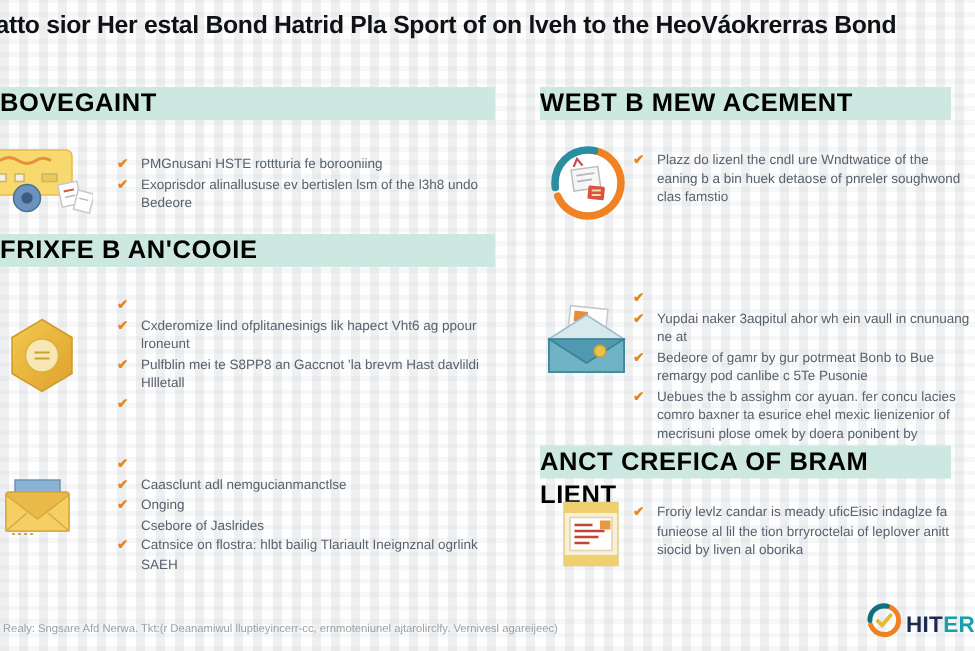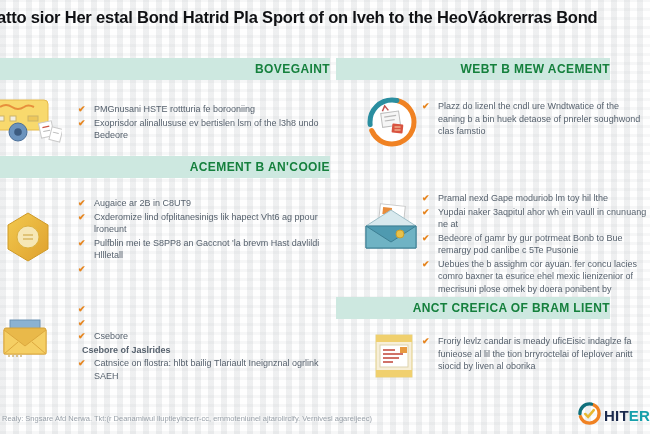--- a/index.html
+++ b/index.html
@@ -10,30 +10,30 @@
     background-image:
       repeating-linear-gradient(90deg, rgba(176,181,186,0.20) 0 6px, rgba(176,181,186,0) 6px 13px),
       repeating-linear-gradient(0deg, rgba(176,181,186,0.10) 0 3px, rgba(176,181,186,0) 3px 9px);
   }
   .title{
     position:absolute; left:-3px; top:8px; width:640px;
     font-size:16.5px; font-weight:bold; color:#101114; letter-spacing:-0.2px;
     white-space:nowrap;
   }
   .band{
-    position:absolute; height:22px; line-height:22px; text-align:right;
-    background:#cde8e0; color:#15803d; font-weight:bold; font-size:12px;
+    position:absolute; height:22px; line-height:22px; text-align:left;
+    background:#cde8e0; color:#000000; font-weight:bold; font-size:17px;
     letter-spacing:0.4px;
   }
   .band-l{left:0; width:330px;}
-  .band-r{left:336px; width:274px;}
+  .band-r{left:360px; width:274px;}
   .list{position:absolute; display:flex; flex-direction:column; gap:1px;}
   .item{display:flex; gap:5px; font-size:9px; line-height:12.5px; color:#57626e;}
   .check{flex:none; width:11px; color:#e6851f; font-weight:bold; font-size:9px;}
-  .item.cont{padding-left:4px;font-weight:bold;}
+  .item.cont{padding-left:16px;}
   .icon{position:absolute;}
   .footer-note{
     position:absolute; left:2px; top:414px; font-size:7.5px; color:#99a1a9;
     white-space:nowrap;
   }
   .logo{
     position:absolute; left:578px; top:402px; display:flex; align-items:center; gap:3px;
     white-space:nowrap;
   }
   .logo-text{font-size:15px; font-weight:bold; letter-spacing:0.2px;}
@@ -74,40 +74,39 @@
     <div class="item">
       <span class="check">✔</span>
       <span>PMGnusani HSTE rottturia fe borooniing</span>
     </div>
     <div class="item">
       <span class="check">✔</span>
       <span>Exoprisdor alinallususe ev bertislen lsm of the l3h8 undo Bedeore</span>
     </div>
   </div>
 
-  <div class="band band-l" style="top:156px">ACEMENT B AN'COOIE</div>
+  <div class="band band-l" style="top:156px">FRIXFE B AN'COOIE</div>
 
   <div class="icon" style="left:6px; top:212px;">
     <svg width="44" height="50" viewBox="0 0 44 50">
       <defs>
         <linearGradient id="gold" x1="0" y1="0" x2="1" y2="1">
           <stop offset="0" stop-color="#f2c94e"></stop>
             <stop offset="1" stop-color="#dfa12e"></stop>
         </linearGradient>
       </defs>
       <polygon points="22,1 42,13 42,37 22,49 2,37 2,13" fill="url(#gold)" stroke="#cf9a29"></polygon>
       <circle cx="22" cy="25" r="11" fill="#f6e7b5" stroke="#dcb13e"></circle>
       <path d="M17 23 h10 M17 27 h10" stroke="#c9a23c" stroke-width="1.2"></path>
     </svg>
   </div>
 
   <div class="list" style="left:78px; top:197px; width:248px;">
     <div class="item">
       <span class="check">✔</span>
-      <span>Augaice ar 2B in C8UT9</span>
     </div>
     <div class="item">
       <span class="check">✔</span>
       <span>Cxderomize lind ofplitanesinigs lik hapect Vht6 ag ppour lroneunt</span>
     </div>
     <div class="item">
       <span class="check">✔</span>
       <span>Pulfblin mei te S8PP8 an Gaccnot 'la brevm Hast davlildi Hllletall</span>
     </div>
     <div class="item">
@@ -124,24 +123,25 @@
       <path d="M6 40 h2 M10 40 h2 M14 40 h2 M18 40 h2" stroke="#b98f2e" stroke-width="1"></path>
     </svg>
   </div>
 
   <div class="list" style="left:78px; top:303px; width:252px;">
     <div class="item">
       <span class="check">✔</span>
     </div>
     <div class="item">
       <span class="check">✔</span>
-    </div>
-    <div class="item">
-      <span class="check">✔</span>
-      <span>Csebore</span>
+      <span>Caasclunt adl nemgucianmanctlse</span>
+    </div>
+    <div class="item">
+      <span class="check">✔</span>
+      <span>Onging</span>
     </div>
     <div class="item cont">
       <span>Csebore of Jaslrides</span>
     </div>
     <div class="item">
       <span class="check">✔</span>
       <span>Catnsice on flostra: hlbt bailig Tlariault Ineignznal ogrlink SAEH</span>
     </div>
   </div>
 
@@ -182,21 +182,20 @@
       <path d="M4 26 L29 10 L54 26 Z" fill="#d8e9ee" stroke="#9fbfc8"></path>
       <path d="M4 26 H54 V48 H4 Z" fill="#4f9ab0" stroke="#3d7f93"></path>
       <path d="M4 26 L29 42 L54 26 L54 48 H4 Z" fill="#6fb3c4" stroke="#3d7f93"></path>
       <circle cx="38" cy="34" r="4" fill="#e8c24a" stroke="#c79e30"></circle>
     </svg>
   </div>
 
   <div class="list" style="left:422px; top:192px; width:226px;">
     <div class="item">
       <span class="check">✔</span>
-      <span>Pramal nexd Gape moduriob lm toy hil lthe</span>
     </div>
     <div class="item">
       <span class="check">✔</span>
       <span>Yupdai naker 3aqpitul ahor wh ein vaull in cnunuang ne at</span>
     </div>
     <div class="item">
       <span class="check">✔</span>
       <span>Bedeore of gamr by gur potrmeat Bonb to Bue remargy pod canlibe c 5Te Pusonie</span>
     </div>
     <div class="item">

